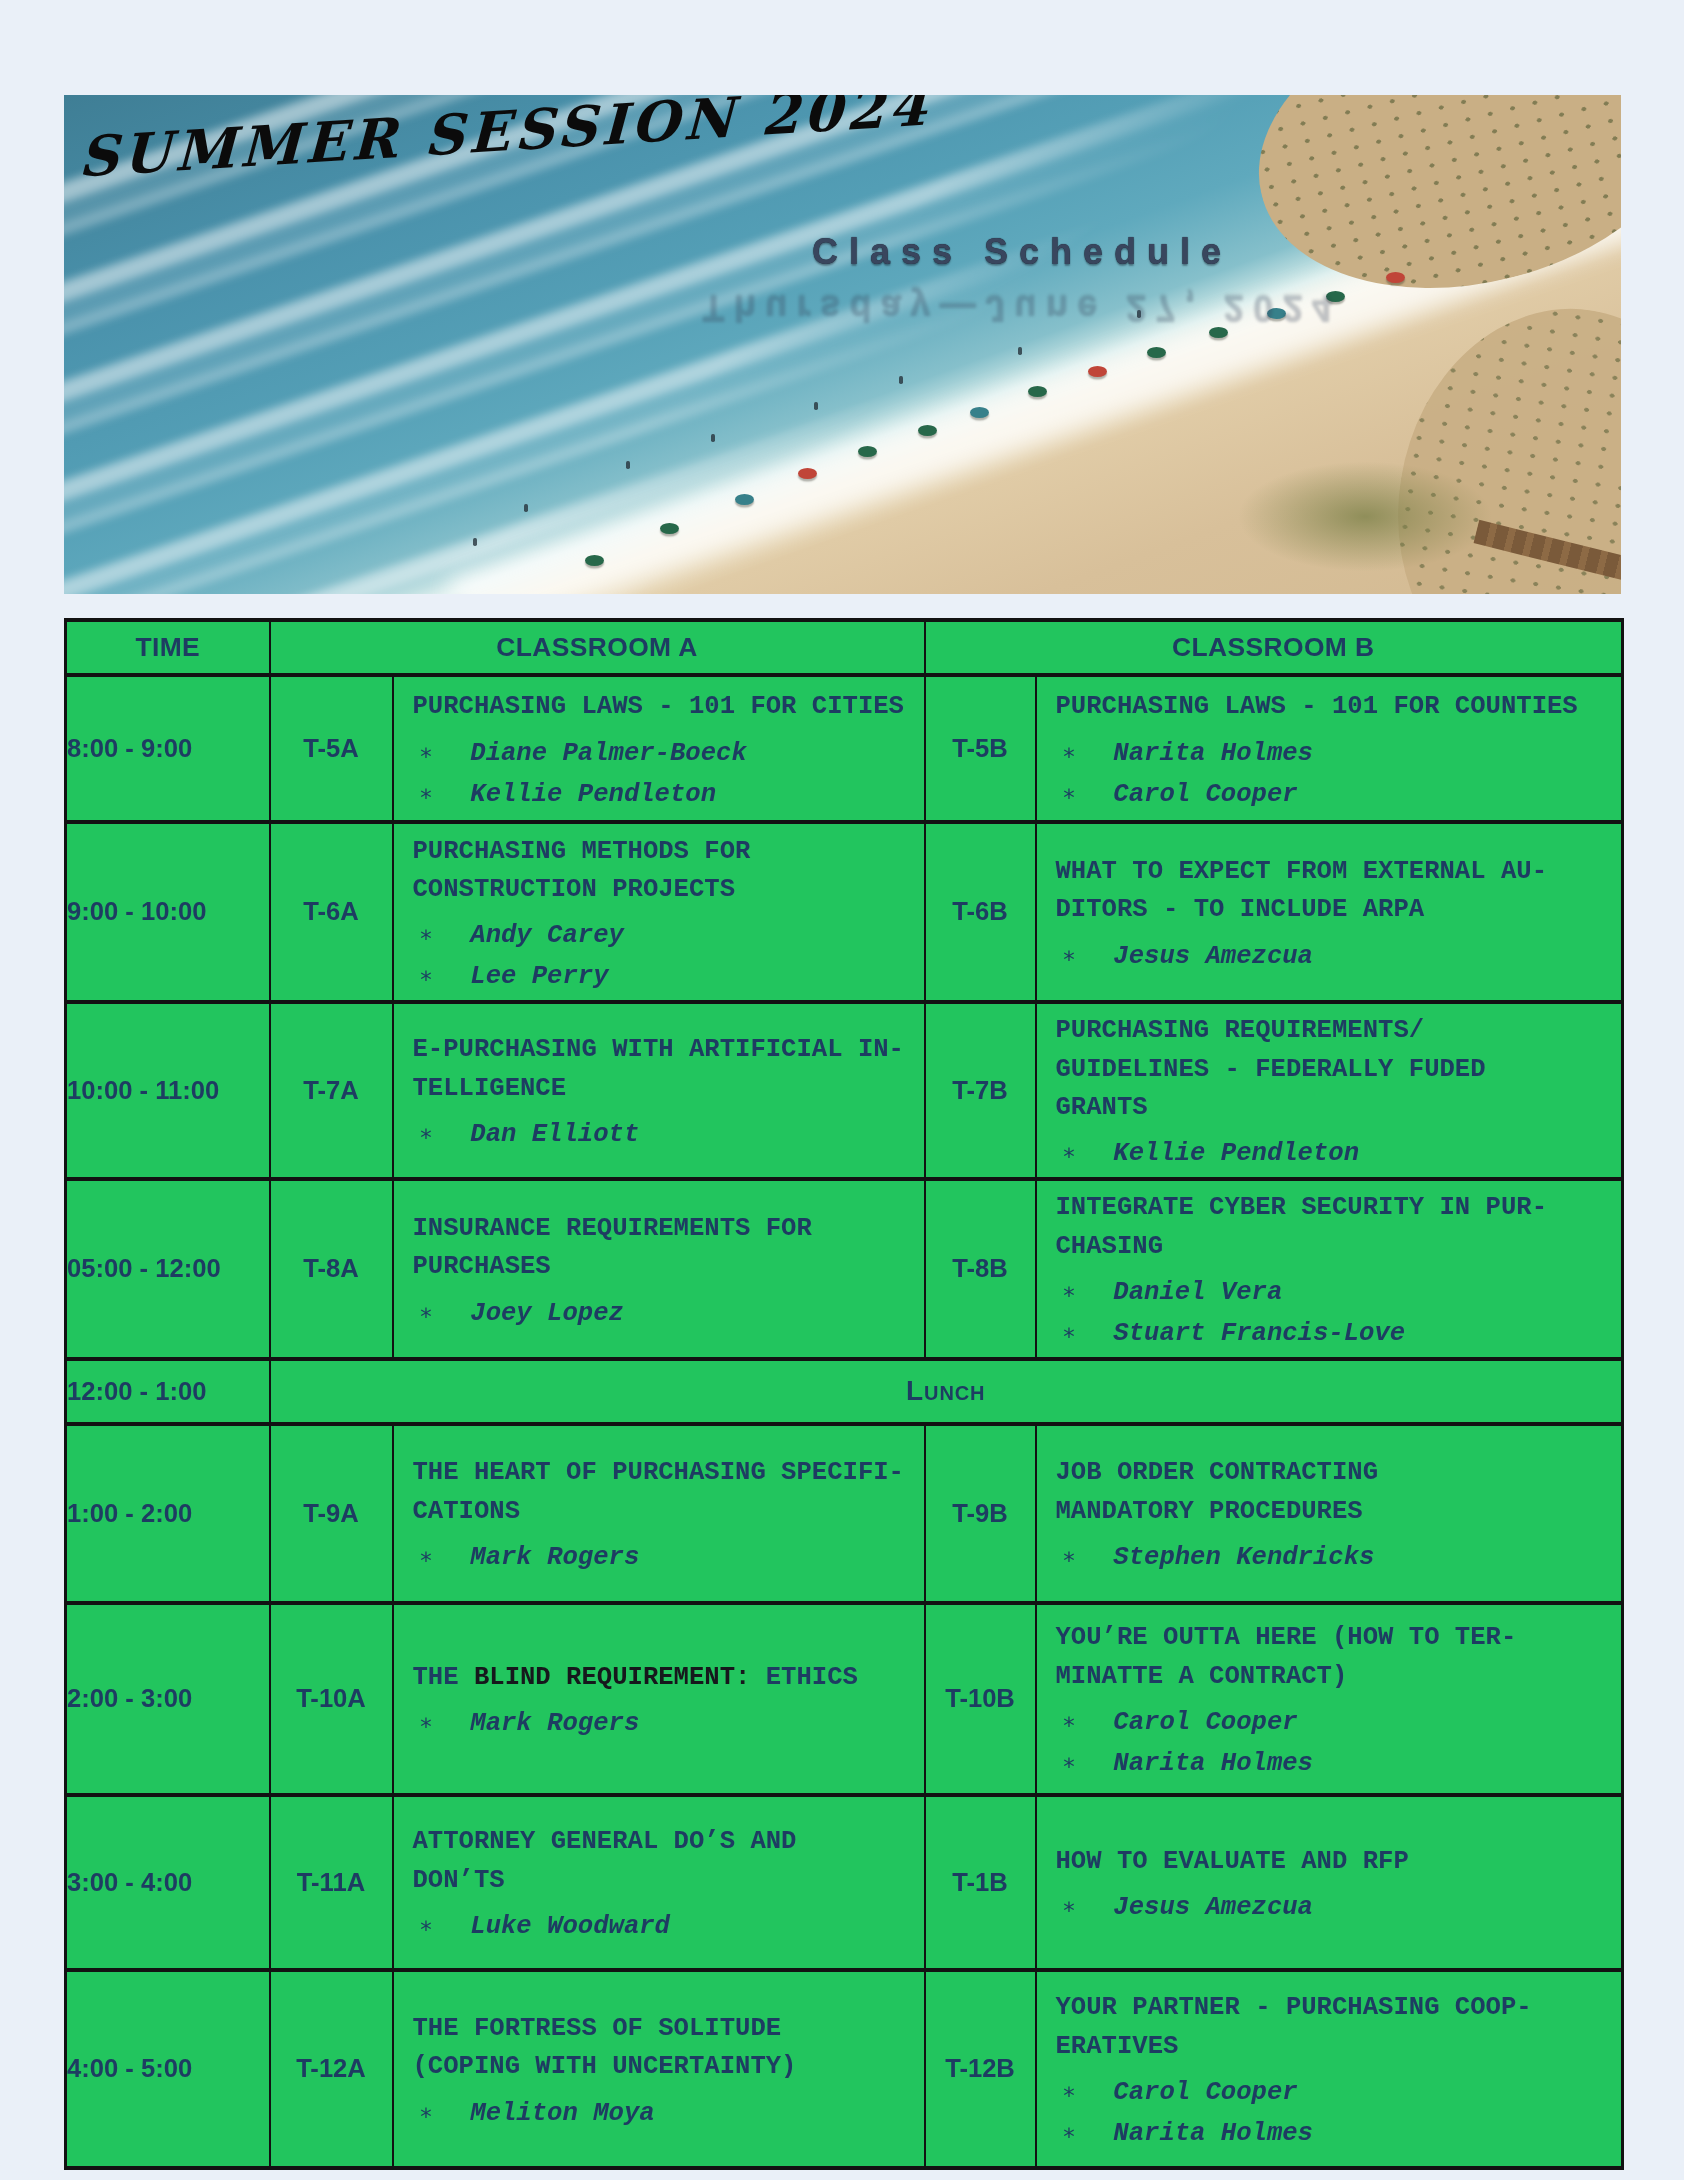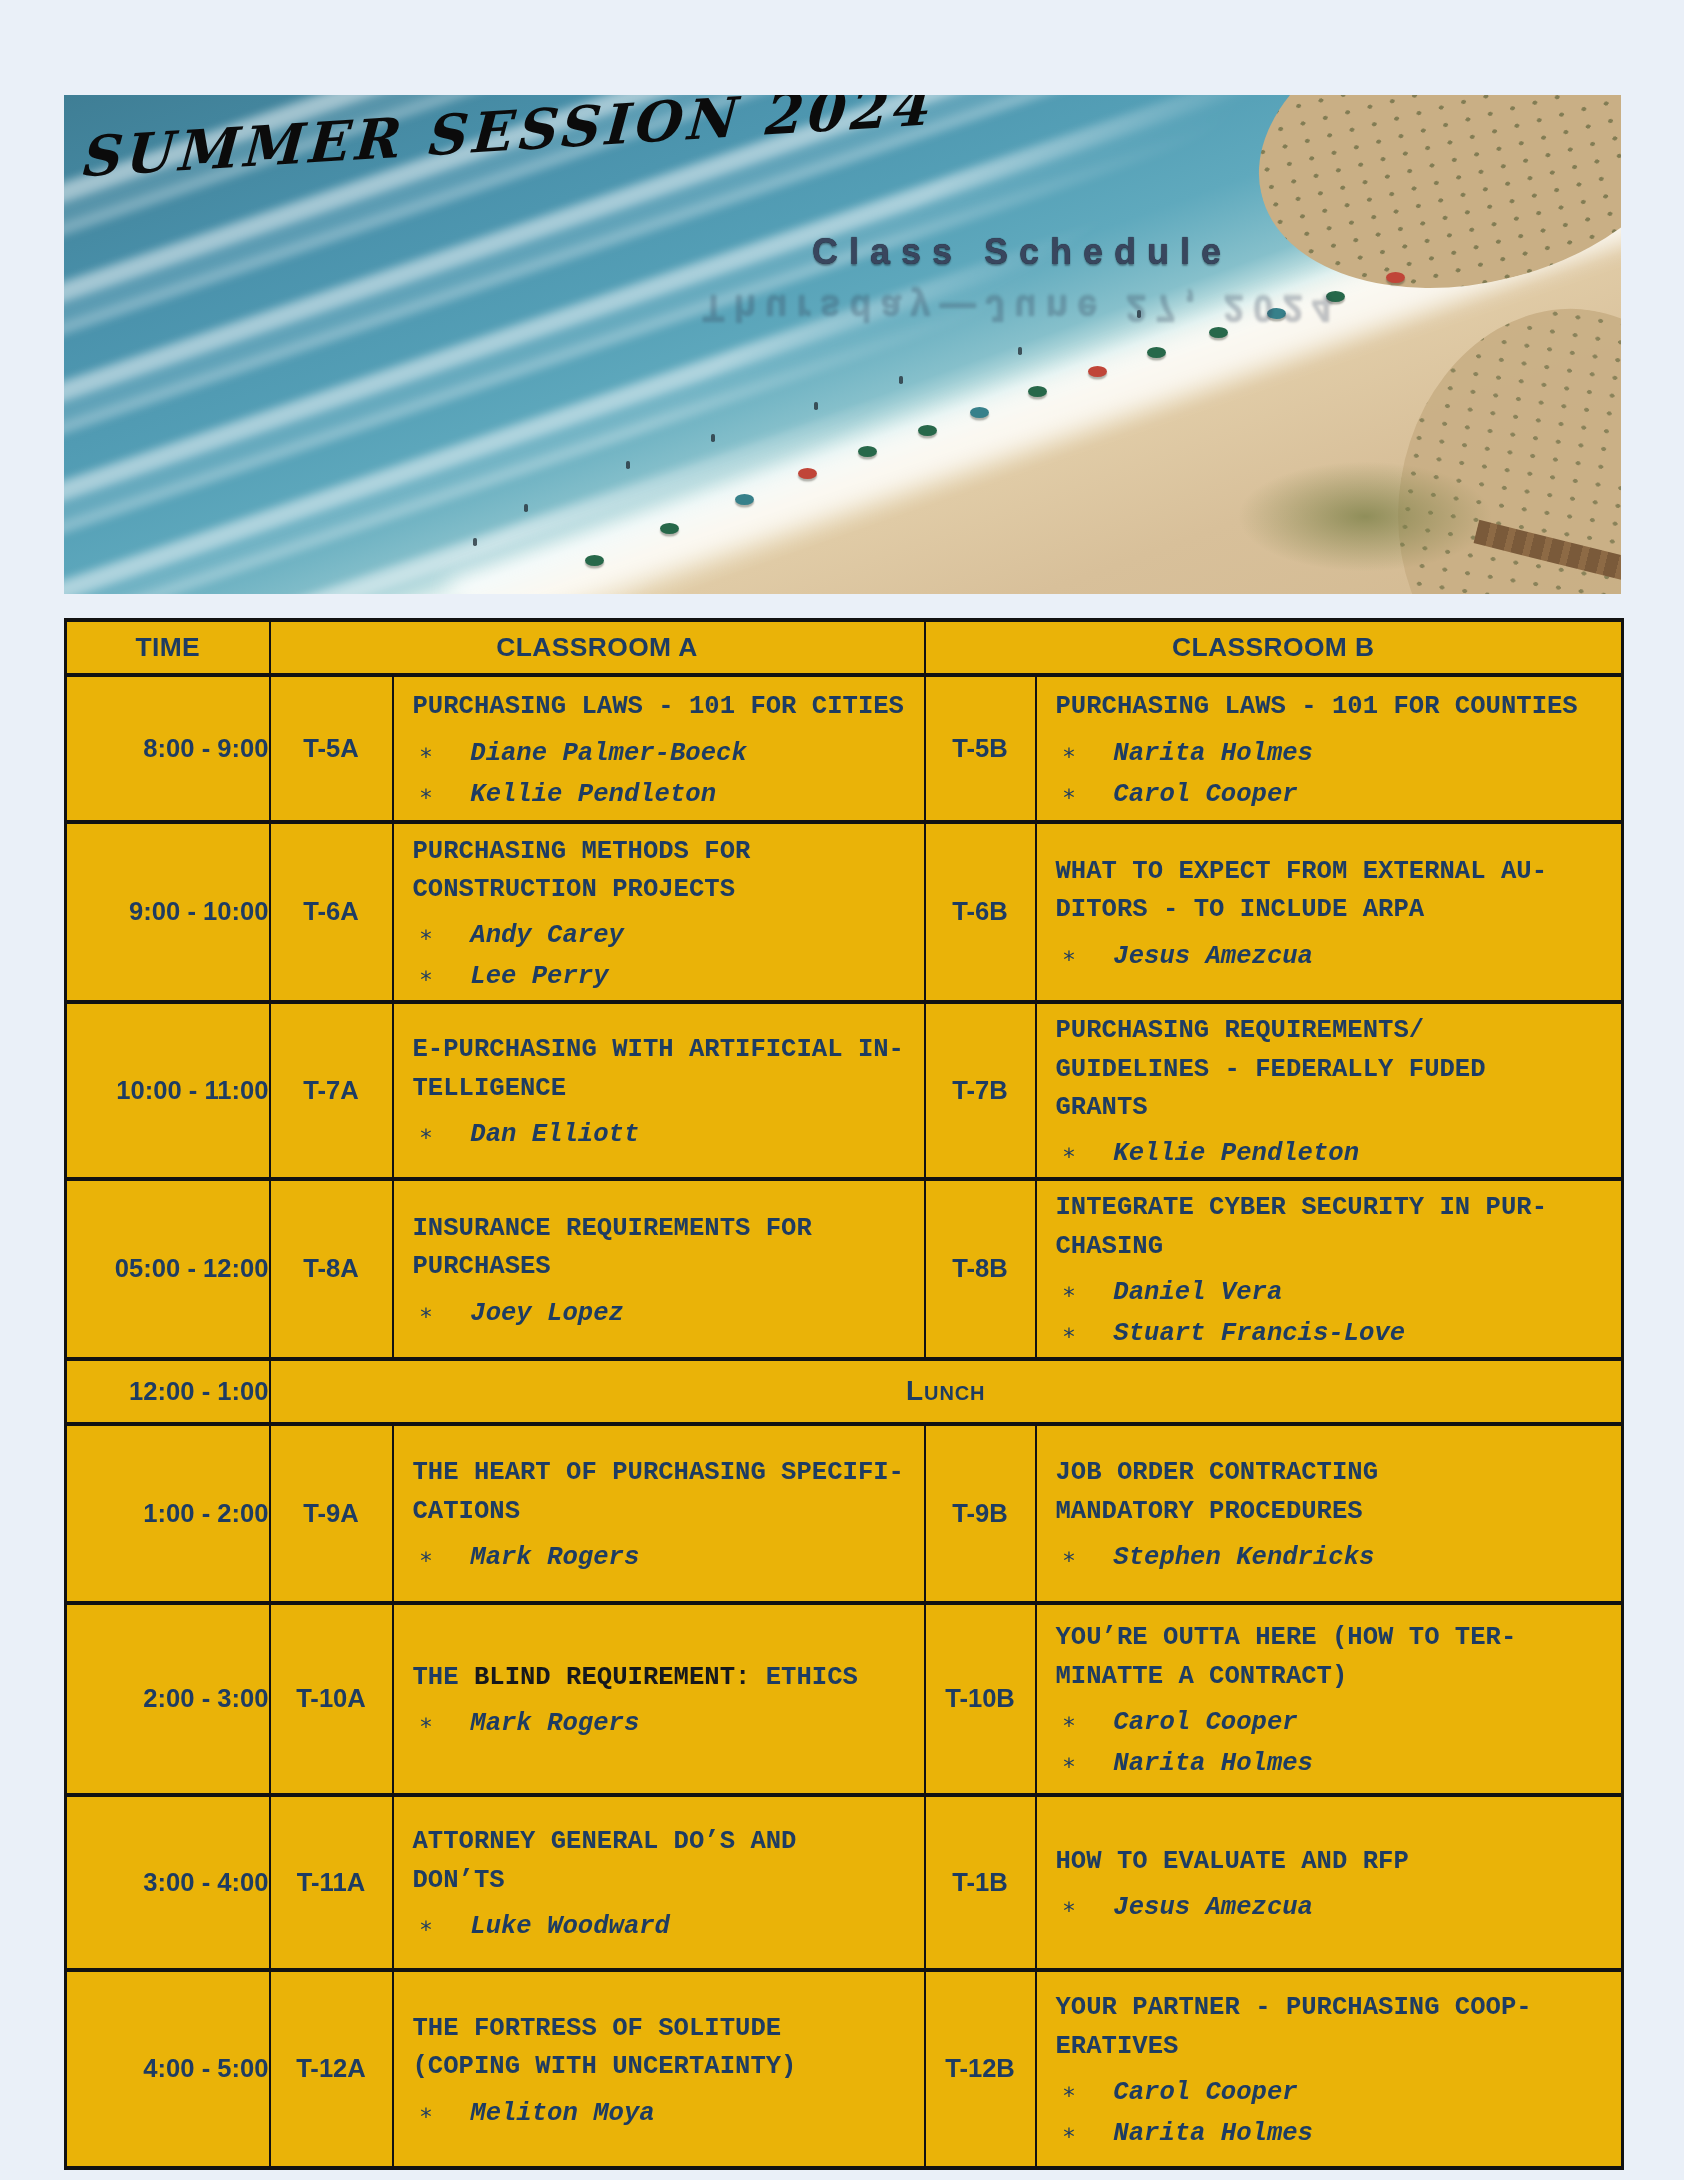--- a/index.html
+++ b/index.html
@@ -59,27 +59,27 @@
   .headline { position: absolute; left: 511px; top: 136px; width: 894px; text-align: center; }
   .hl { font-weight: bold; color: #39465e; white-space: nowrap;
     text-shadow: 0 0 0.9px #0e1420, 0 1.7px 1.7px rgba(10,15,25,.35); }
   .hl1 { font-size: 36px; letter-spacing: 11px; margin-bottom: 13.6px; }
   .hl2 { font-size: 36px; letter-spacing: 9.4px; }
   .refl { transform: scaleY(-1); opacity: .30; filter: blur(1.7px); margin-top: 5.1px; }
 
   
   .sched { position: absolute; left: 64px; top: 618px; width: 1557px;
     border-collapse: collapse; table-layout: fixed;
-    background: #eab308; border: 3.4px solid #121212; }
+    background: #22c55e; border: 3.4px solid #121212; }
   .sched th, .sched td {
     border: 2.6px solid #121212; border-top-width: 4.3px; border-bottom-width: 4.3px;
     vertical-align: middle; color: #1e3c62;
   }
   .sched th { font-size: 26.4px; font-weight: bold; text-align: center; letter-spacing: 0.4px; }
-  td.time { font-size: 25.6px; font-weight: bold; text-align: right; white-space: nowrap; }
+  td.time { font-size: 25.6px; font-weight: bold; text-align: left; white-space: nowrap; }
   td.code { font-size: 25.6px; font-weight: bold; text-align: center; white-space: nowrap; }
   td.desc { padding: 8.5px 12px 8.5px 19px; font-family: Liberation Mono, monospace; }
   .title { font-size: 25.6px; font-weight: bold; line-height: 1.5; white-space: pre-line; }
   .title .ink { color: #16181c; }
   .speakers { margin-top: 12px; padding-left: 6.8px; }
   .speaker { display: flex; align-items: baseline; margin-top: 12px; }
   .speaker:first-child { margin-top: 0; }
   .bullet { width: 51px; font-size: 23px; font-weight: normal; flex: 0 0 auto; }
   .sname { font-size: 25.6px; font-weight: bold; font-style: italic; }
   td.lunchcell { font-variant: small-caps; font-size: 28px; font-weight: bold; text-align: center; letter-spacing: 0.9px; }

